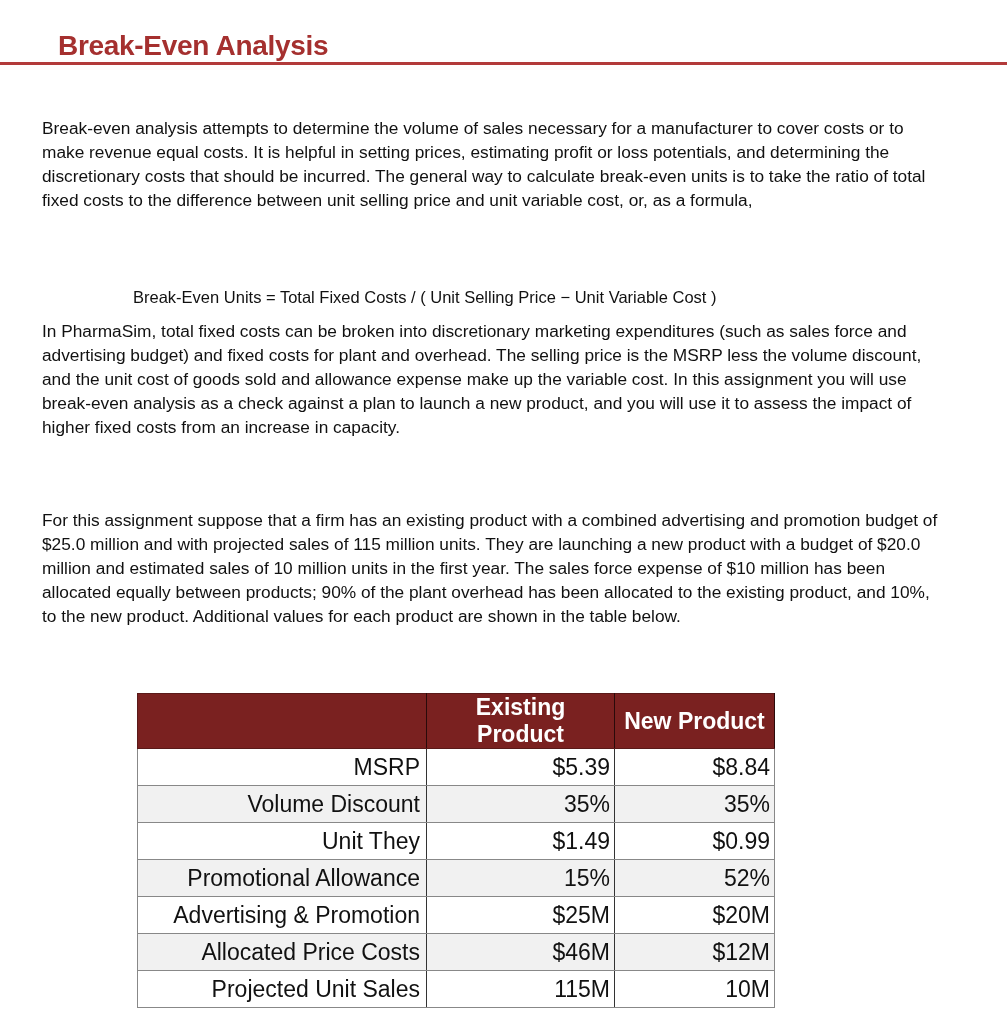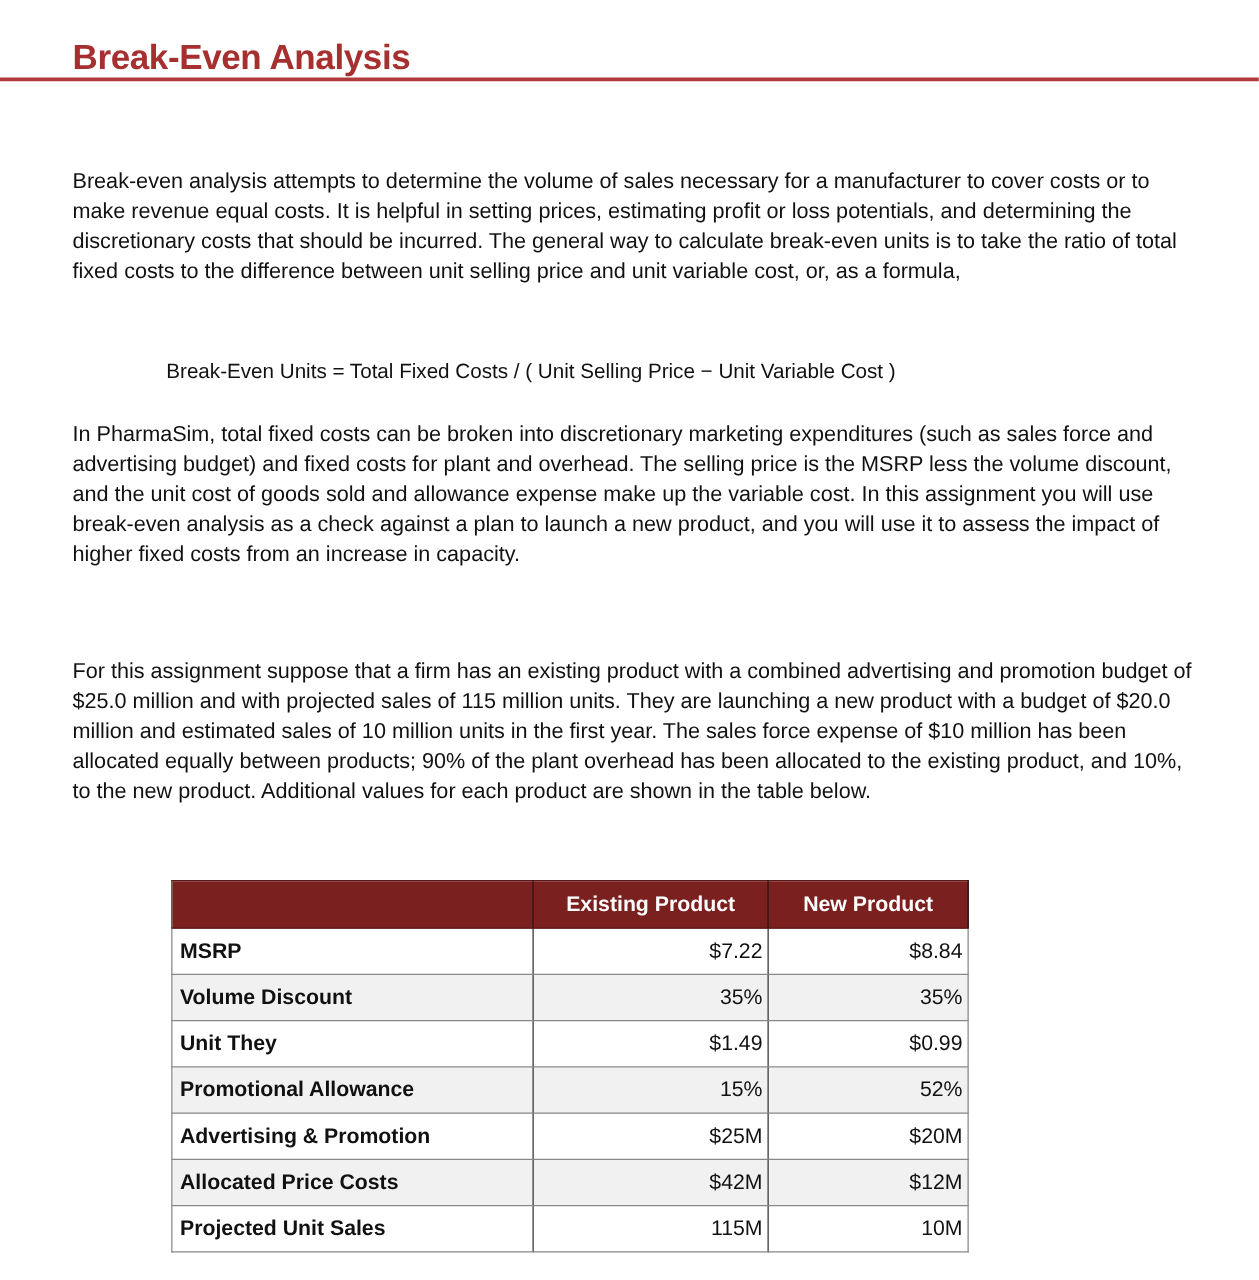--- a/index.html
+++ b/index.html
@@ -30,21 +30,21 @@
       left: 0;
       top: 62px;
       width: 1007px;
       height: 3px;
       background: #b23a3a;
     }
     .para {
       position: absolute;
       left: 42px;
       width: 900px;
-      margin: 16px;
+      margin: 0;
       font-size: 17.3px;
       line-height: 24px;
       color: #111111;
     }
     .para1 { top: 116px; }
     .formula {
       position: absolute;
       left: 123px;
       top: 276px;
       margin: 10px;
@@ -53,44 +53,43 @@
       color: #111111;
     }
     .para2 { top: 319px; }
     .para3 { top: 508px; }
 
     .data-table {
       position: absolute;
       left: 137px;
       top: 693px;
       border-collapse: collapse;
-      font-size: 17px;
-      margin-top: 11px;
+      font-size: 23px;
     }
     .data-table th, .data-table td {
       border: 1px solid #888888;
       height: 37px;
       padding: 0 6px;
       box-sizing: border-box;
     }
     .data-table thead th {
       background: #7a2120;
       color: #ffffff;
       font-weight: bold;
       text-align: center;
       border-color: #5a1a19;
       border-right: 1px solid #2a0a0a;
       height: 38px;
     }
     .data-table thead th.col-label { width: 289px; }
     .data-table thead th.col-existing { width: 188px; }
     .data-table thead th.col-new { width: 160px; }
     .data-table tbody td.row-label {
-      text-align: left;
-      font-weight: bold;
+      text-align: right;
+      font-weight: normal;
       border-right: 1px solid #333333;
     }
     .data-table tbody td.val {
       text-align: right;
       padding-right: 4px;
     }
     .data-table tbody td.val-existing {
       border-right: 1px solid #333333;
     }
     .data-table tbody tr:nth-child(even) td {
@@ -115,21 +114,21 @@
   <thead>
     <tr>
       <th class="col-label"></th>
       <th class="col-existing">Existing Product</th>
       <th class="col-new">New Product</th>
     </tr>
   </thead>
   <tbody>
     <tr>
       <td class="row-label">MSRP</td>
-      <td class="val val-existing">$7.22</td>
+      <td class="val val-existing">$5.39</td>
       <td class="val">$8.84</td>
     </tr>
     <tr>
       <td class="row-label">Volume Discount</td>
       <td class="val val-existing">35%</td>
       <td class="val">35%</td>
     </tr>
     <tr>
       <td class="row-label">Unit They</td>
       <td class="val val-existing">$1.49</td>
@@ -140,21 +139,21 @@
       <td class="val val-existing">15%</td>
       <td class="val">52%</td>
     </tr>
     <tr>
       <td class="row-label">Advertising &amp; Promotion</td>
       <td class="val val-existing">$25M</td>
       <td class="val">$20M</td>
     </tr>
     <tr>
       <td class="row-label">Allocated Price Costs</td>
-      <td class="val val-existing">$42M</td>
+      <td class="val val-existing">$46M</td>
       <td class="val">$12M</td>
     </tr>
     <tr>
       <td class="row-label">Projected Unit Sales</td>
       <td class="val val-existing">115M</td>
       <td class="val">10M</td>
     </tr>
   </tbody>
 </table>
 

